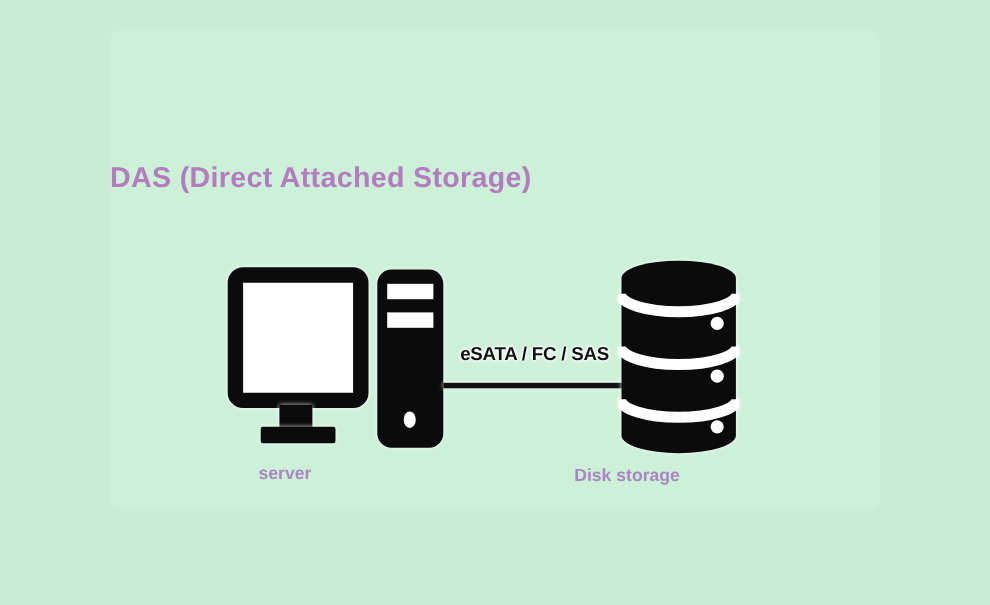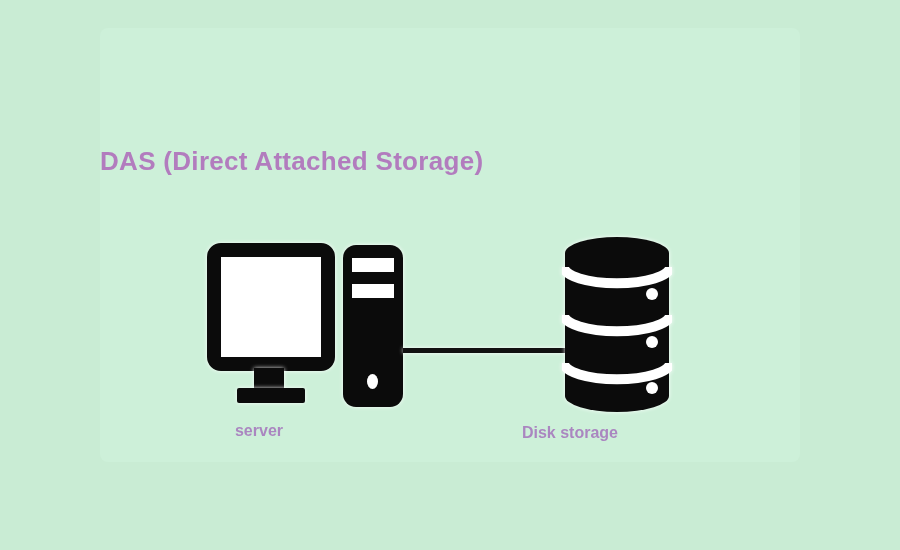--- a/index.html
+++ b/index.html
@@ -104,20 +104,21 @@
     <div class="monitor-frame halo"></div>
     <div class="monitor-neck halo"></div>
     <div class="monitor-base halo"></div>
     <div class="tower halo">
       <div class="tower-slot s1"></div>
       <div class="tower-slot s2"></div>
       <div class="tower-power"></div>
     </div>
   </div>
 
+  <div class="connection-label">eSATA / FC / SAS</div>
   <div class="connection-line halo"></div>
 
   <svg class="disk-svg halo" viewBox="0 0 110 178" xmlns="http://www.w3.org/2000/svg">
     <path d="M3 17 A52 16 0 0 1 107 17 L107 160 A52 16 0 0 1 3 160 Z" fill="#0b0b0b"></path>
     <path d="M2 31 A52 16 0 0 0 108 31" stroke="#ffffff" stroke-width="10" fill="none"></path>
     <path d="M2 79 A52 16 0 0 0 108 79" stroke="#ffffff" stroke-width="10" fill="none"></path>
     <path d="M2 127 A52 16 0 0 0 108 127" stroke="#ffffff" stroke-width="10" fill="none"></path>
     <circle cx="90" cy="58" r="6" fill="#ffffff"></circle>
     <circle cx="90" cy="106" r="6" fill="#ffffff"></circle>
     <circle cx="90" cy="152" r="6" fill="#ffffff"></circle>

